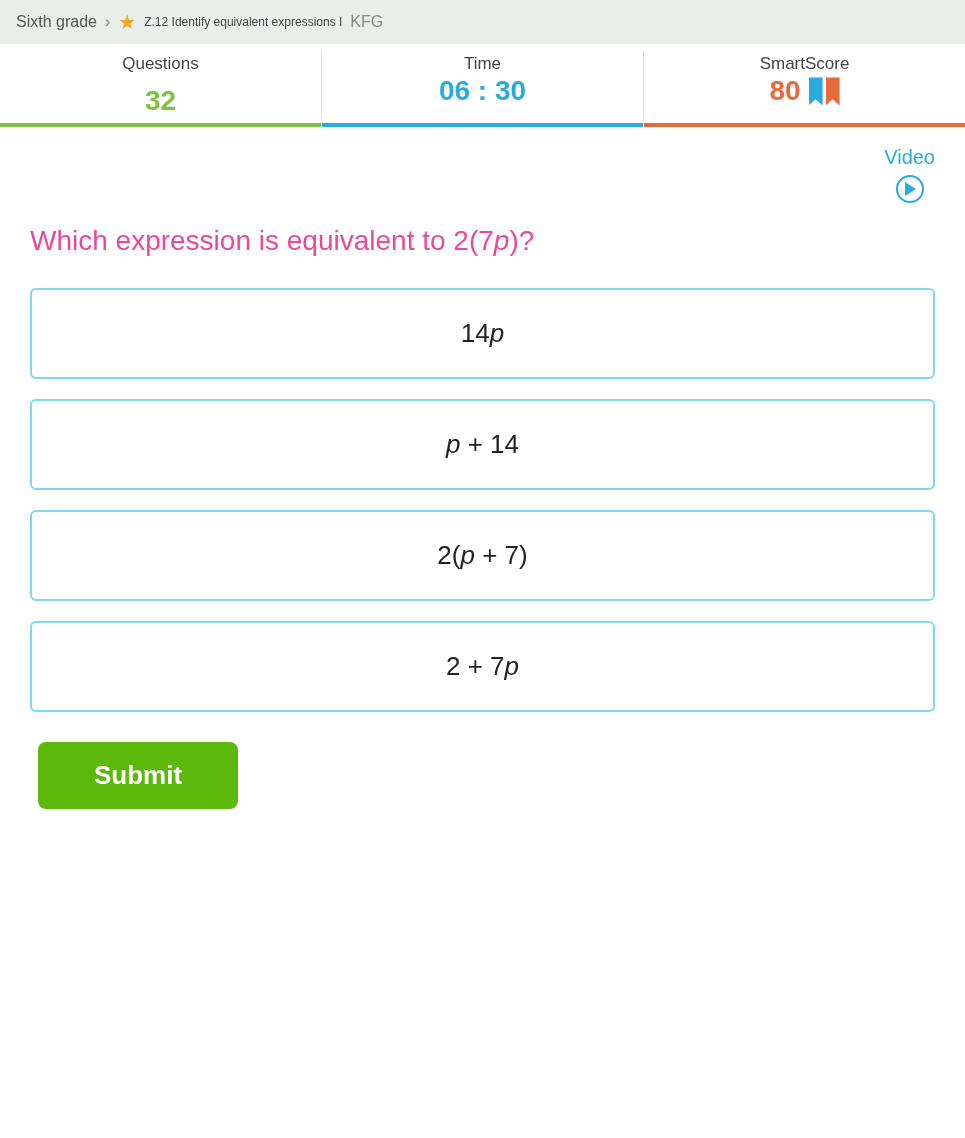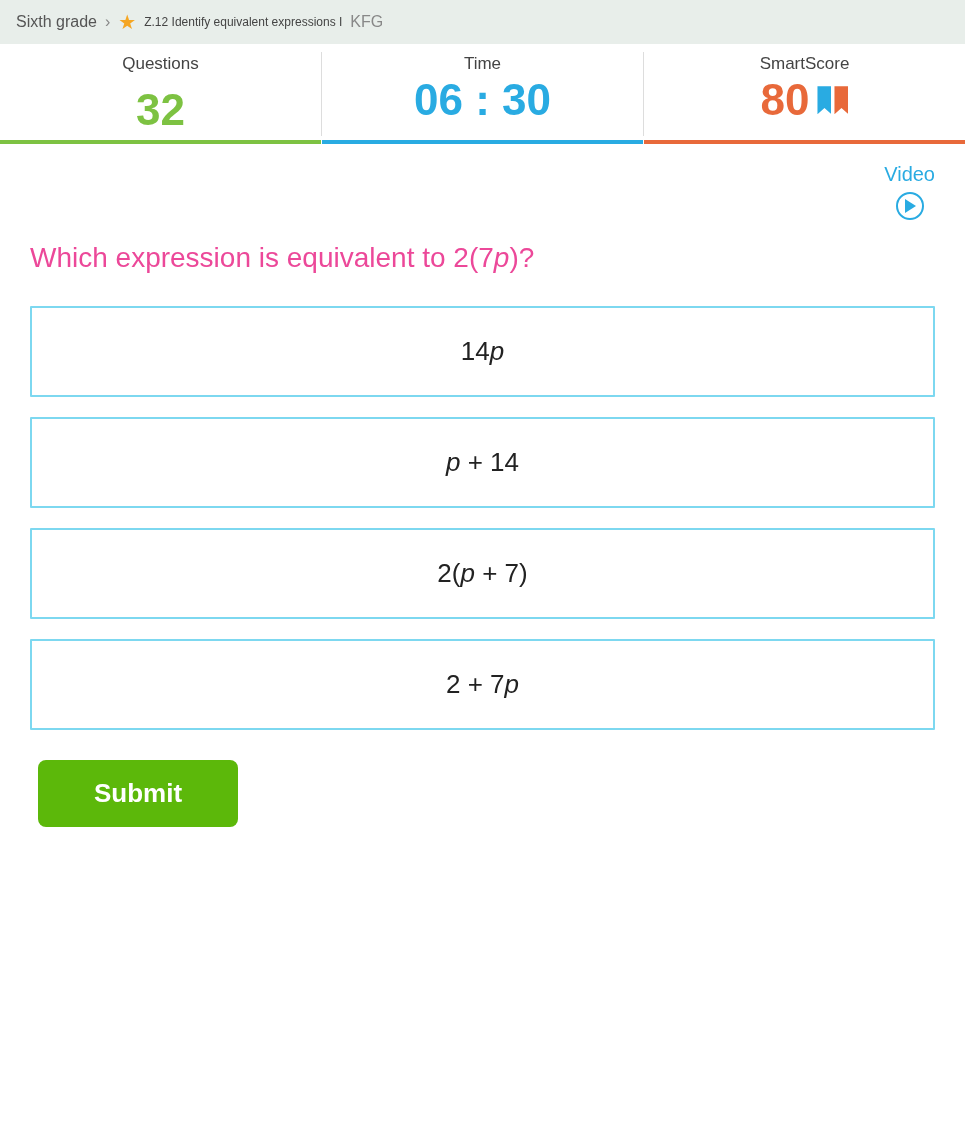--- a/index.html
+++ b/index.html
@@ -79,21 +79,21 @@
       border-bottom: 4px solid #e8693a;
     }
 
     .stat-label {
       font-size: 17px;
       color: #444;
       font-weight: 400;
     }
 
     .stat-value {
-      font-size: 44px;
+      font-size: 28px;
       font-weight: 600;
       line-height: 1.1;
       margin-top: 2px;
     }
 
     .stat-value.green { color: #7dc242; }
     .stat-value.blue { color: #29abe2; }
     .stat-value.orange-score {
       color: #e8693a;
       display: flex;
@@ -168,21 +168,21 @@
       line-height: 1.4;
     }
 
     .question-text em {
       font-style: italic;
     }
 
     
     .answer-choice {
       border: 2px solid #7dd8f0;
-      border-radius: 1px;
+      border-radius: 6px;
       padding: 28px 20px;
       margin-bottom: 20px;
       text-align: center;
       font-size: 26px;
       color: #222;
       cursor: pointer;
       background: #ffffff;
       transition: background 0.1s;
     }
 

